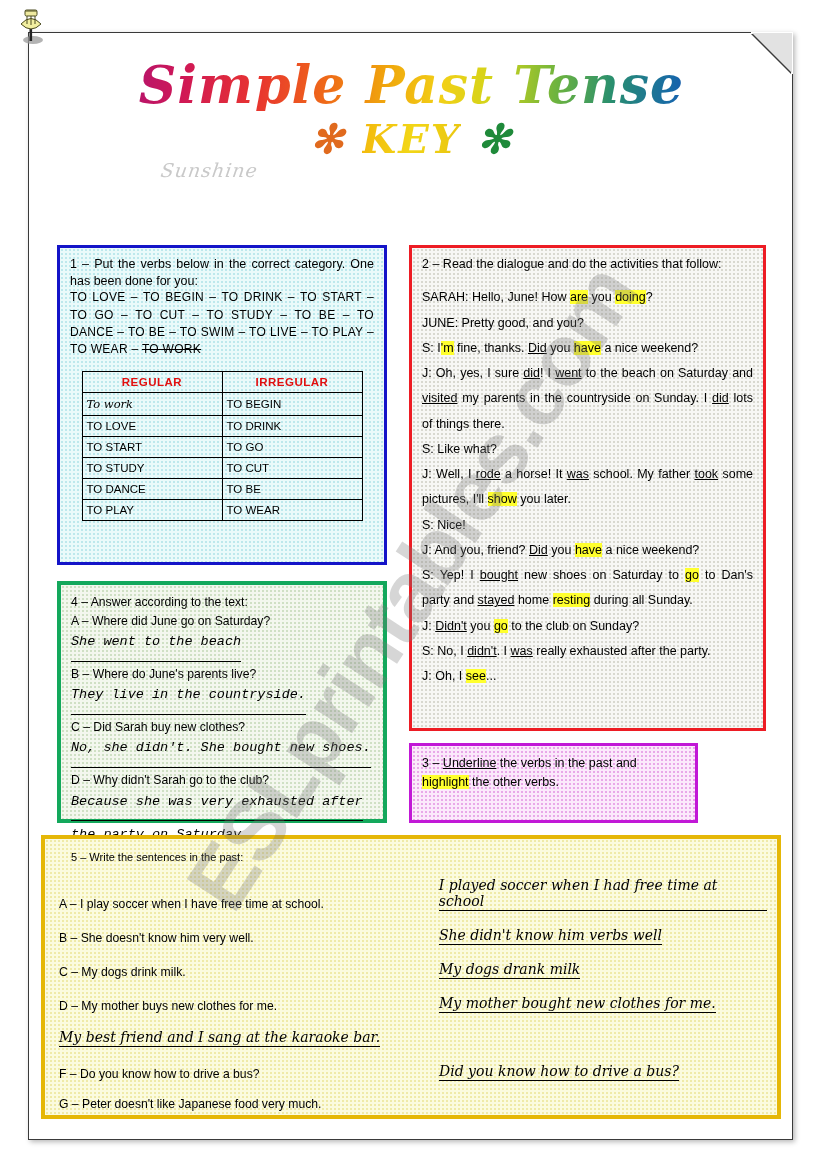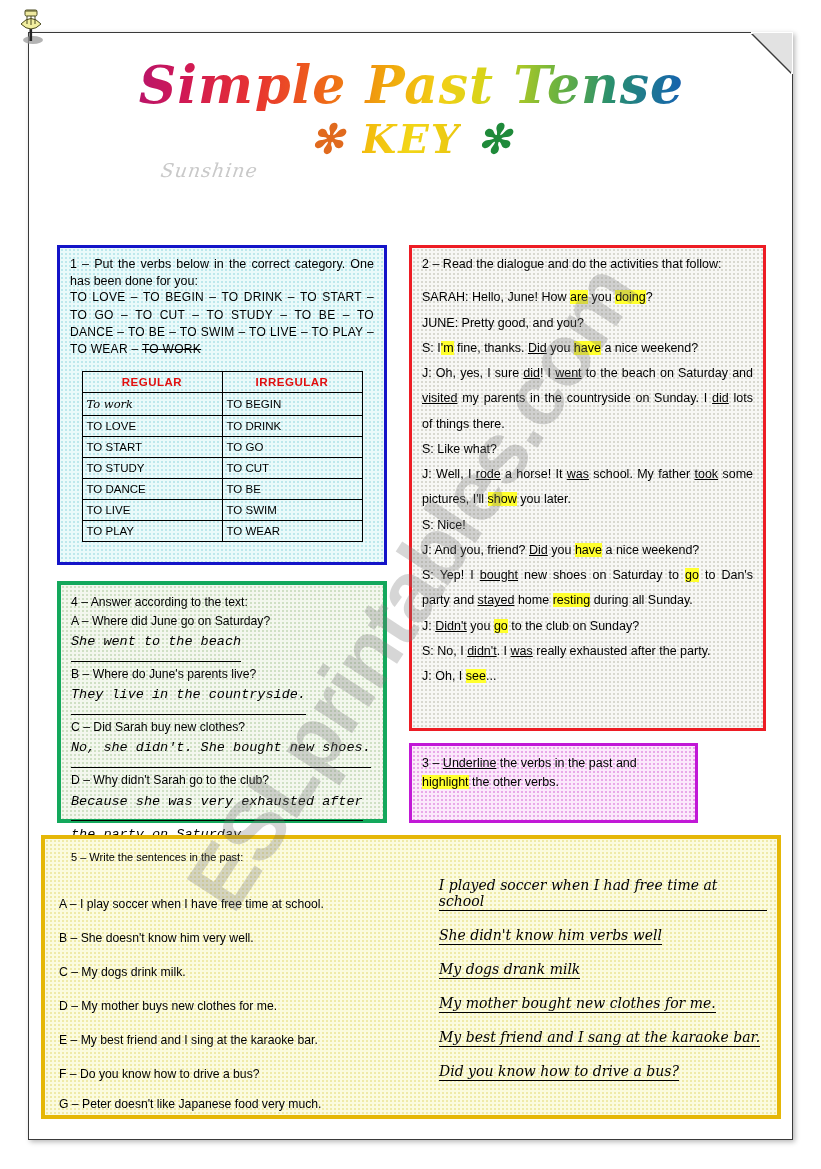--- a/index.html
+++ b/index.html
@@ -191,24 +191,20 @@
               <td>TO START</td>
               <td>TO GO</td>
             </tr>
             <tr>
               <td>TO STUDY</td>
               <td>TO CUT</td>
             </tr>
             <tr>
               <td>TO DANCE</td>
               <td>TO BE</td>
-            </tr>
-            <tr>
-              <td>TO LIVE</td>
-              <td>TO SWIM</td>
             </tr>
             <tr>
               <td>TO PLAY</td>
               <td>TO WEAR</td>
             </tr>
           </tbody>
       </table>
     </div>
   </div>
 
@@ -271,21 +267,20 @@
           </div>
           <div class="ex5row">
             <div class="ex5q">C – My dogs drink milk.</div>
             <div class="ex5a">My dogs drank milk</div>
           </div>
           <div class="ex5row">
             <div class="ex5q">D – My mother buys new clothes for me.</div>
             <div class="ex5a">My mother bought new clothes for me.</div>
           </div>
           <div class="ex5row">
-            <div class="ex5q">E – My best friend and I sing at the karaoke bar.</div>
             <div class="ex5a">My best friend and I sang at the karaoke bar.</div>
           </div>
           <div class="ex5row">
             <div class="ex5q">F – Do you know how to drive a bus?</div>
             <div class="ex5a">Did you know how to drive a bus?</div>
           </div>
           <div class="ex5row">
             <div class="ex5q">G – Peter doesn't like Japanese food very much.</div>
           </div>
         </div>

